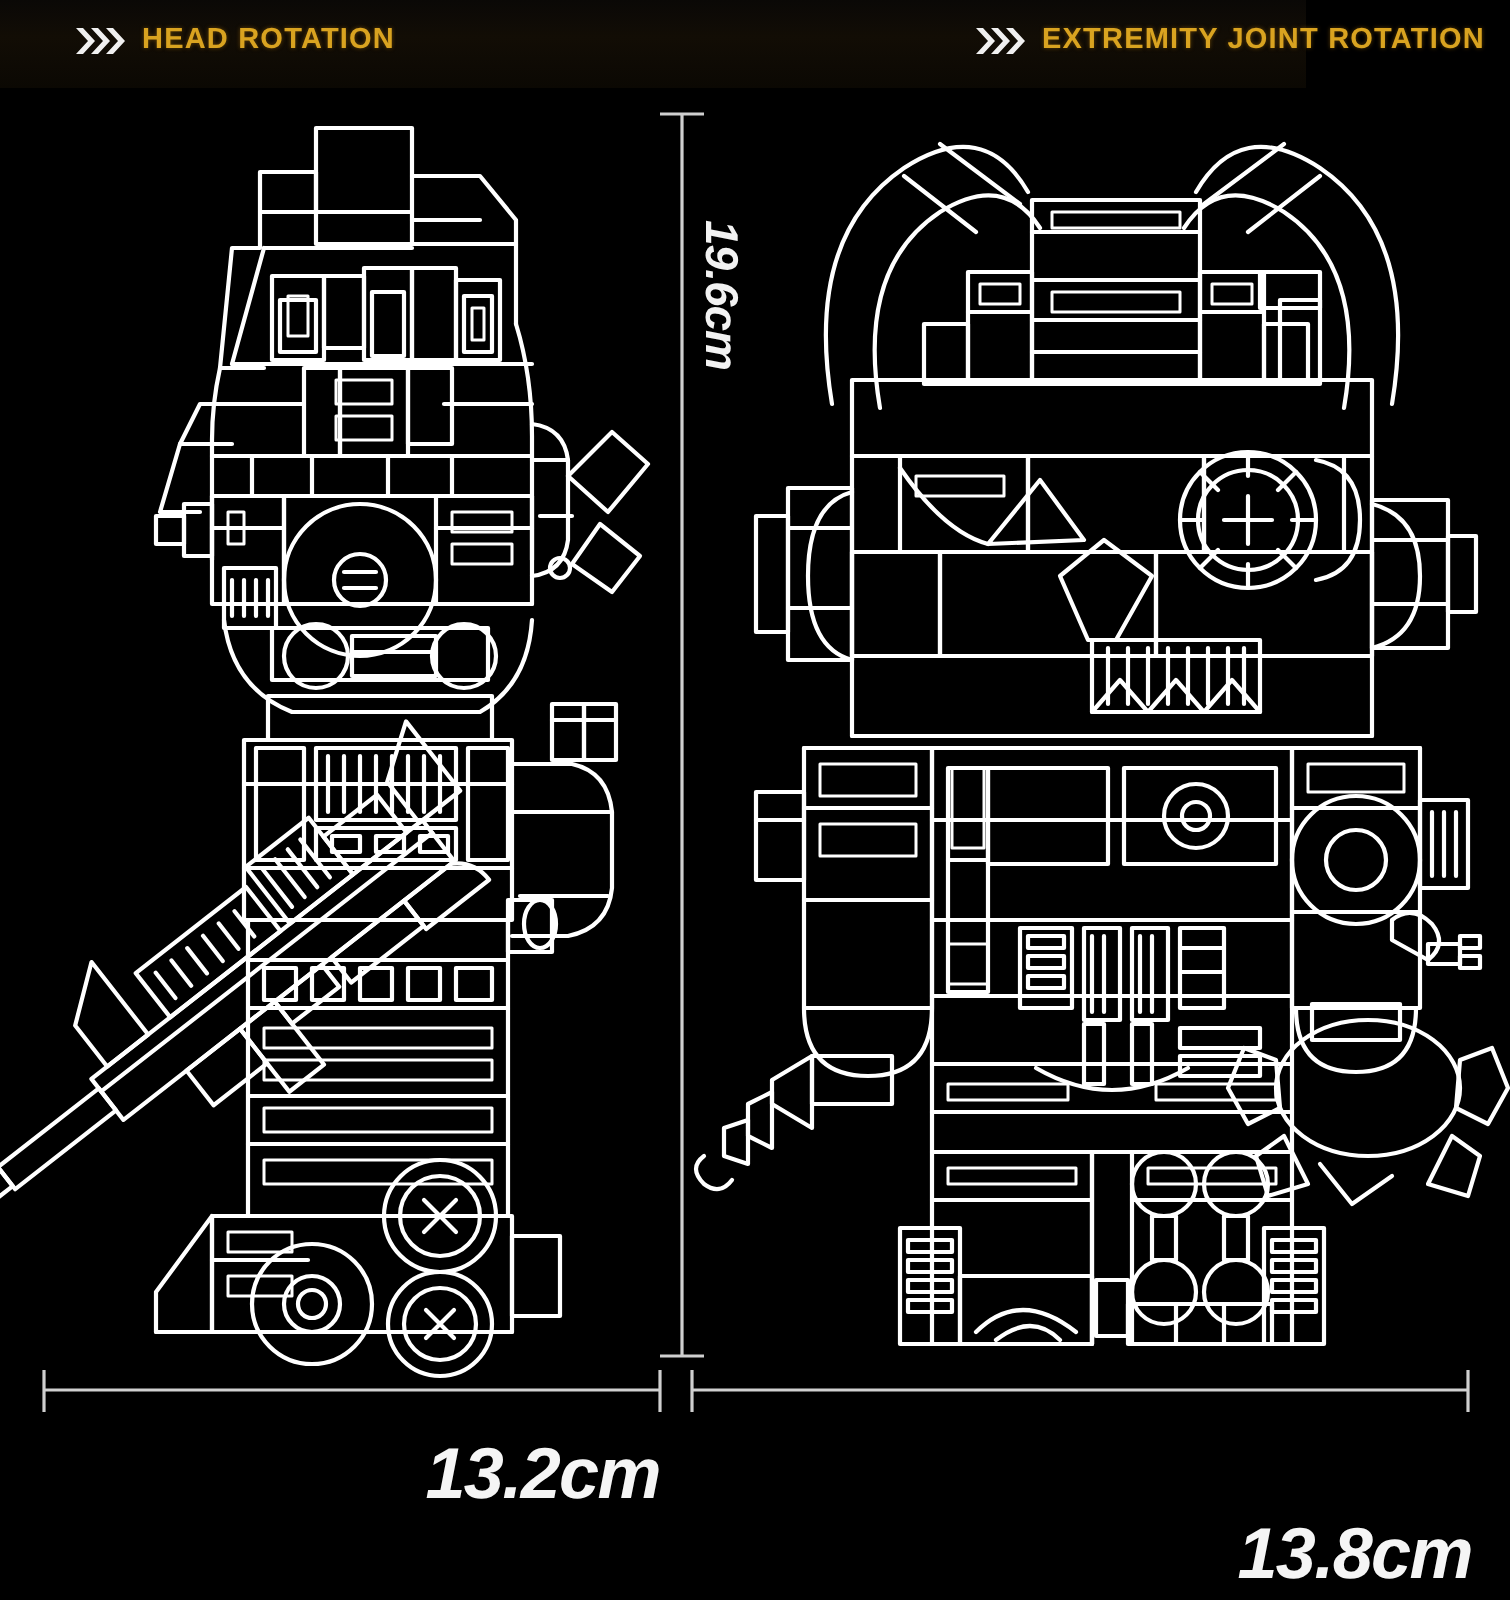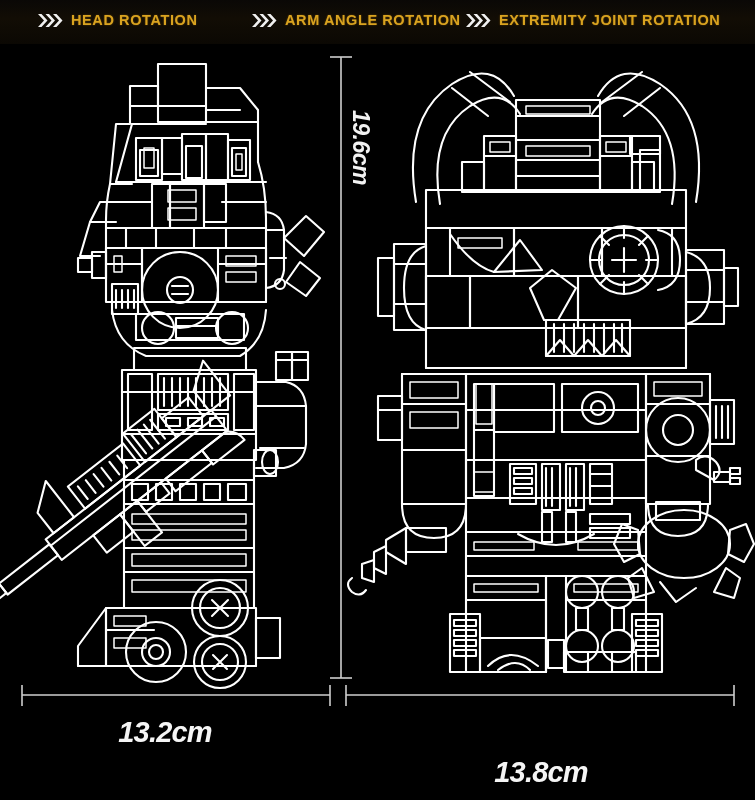--- a/index.html
+++ b/index.html
@@ -7,21 +7,21 @@
   body {
     width:755px; height:800px;
     position:relative;
     overflow:hidden;
     font-family:"Liberation Sans", sans-serif;
     background:#000;
   }
 
   
   #header {
-    position:absolute; left:0; top:0; width:755px; height:44px;
+    position:absolute; left:0; top:0; width:653px; height:44px;
     background:linear-gradient(180deg,#0a0806 0%,#120d05 42%,#0b0803 100%);
     display:flex; align-items:center;
   }
   .hdr-item { display:flex; align-items:center; position:absolute; top:12px; }
   .chev { display:flex; align-items:center; margin-right:7px; }
   .chev svg { display:block; }
   .hdr-label {
     color:#d9a320;
     font-size:14.5px;
     letter-spacing:0.6px;
@@ -51,57 +51,47 @@
     font-weight:700;
     letter-spacing:-0.5px;
     font-family:"Liberation Sans Narrow","Liberation Sans", sans-serif;
     transform:rotate(90deg);
     transform-origin:left top;
     white-space:nowrap;
   }
   .hlabel {
     position:absolute;
     color:#f5f5f5;
-    font-size:29px;
+    font-size:36px;
     font-style:italic;
     font-weight:700;
     letter-spacing:-0.8px;
     font-family:"Liberation Sans Narrow","Liberation Sans", sans-serif;
     white-space:nowrap;
-    text-align:center;
+    text-align:right;
   }
 </style>
 </head>
 <body>
 
 <div id="header">
 
   <div class="hdr-item" style="left:38px;">
     <span class="chev">
       <svg width="26" height="15" viewBox="0 0 26 15">
         <path d="M0 1 L6 7.5 L0 14 L3.5 14 L9.5 7.5 L3.5 1 Z" fill="#f0f0f0"></path>
         <path d="M7.5 1 L13.5 7.5 L7.5 14 L11 14 L17 7.5 L11 1 Z" fill="#f0f0f0"></path>
         <path d="M15 1 L21 7.5 L15 14 L18.5 14 L24.5 7.5 L18.5 1 Z" fill="#f0f0f0"></path>
       </svg>
     </span>
     <span class="hdr-label">HEAD ROTATION</span>
   </div>
 
-  <div class="hdr-item" style="left:252px;">
-    <span class="chev">
-      <svg width="26" height="15" viewBox="0 0 26 15">
-        <path d="M0 1 L6 7.5 L0 14 L3.5 14 L9.5 7.5 L3.5 1 Z" fill="#f0f0f0"></path>
-        <path d="M7.5 1 L13.5 7.5 L7.5 14 L11 14 L17 7.5 L11 1 Z" fill="#f0f0f0"></path>
-        <path d="M15 1 L21 7.5 L15 14 L18.5 14 L24.5 7.5 L18.5 1 Z" fill="#f0f0f0"></path>
-      </svg>
-    </span>
-    <span class="hdr-label">ARM ANGLE ROTATION</span>
-  </div>
-
-  <div class="hdr-item" style="left:466px;">
+
+  <div class="hdr-item" style="left:488px;">
     <span class="chev">
       <svg width="26" height="15" viewBox="0 0 26 15">
         <path d="M0 1 L6 7.5 L0 14 L3.5 14 L9.5 7.5 L3.5 1 Z" fill="#f0f0f0"></path>
         <path d="M7.5 1 L13.5 7.5 L7.5 14 L11 14 L17 7.5 L11 1 Z" fill="#f0f0f0"></path>
         <path d="M15 1 L21 7.5 L15 14 L18.5 14 L24.5 7.5 L18.5 1 Z" fill="#f0f0f0"></path>
       </svg>
     </span>
     <span class="hdr-label">EXTREMITY JOINT ROTATION</span>
   </div>
 </div>

